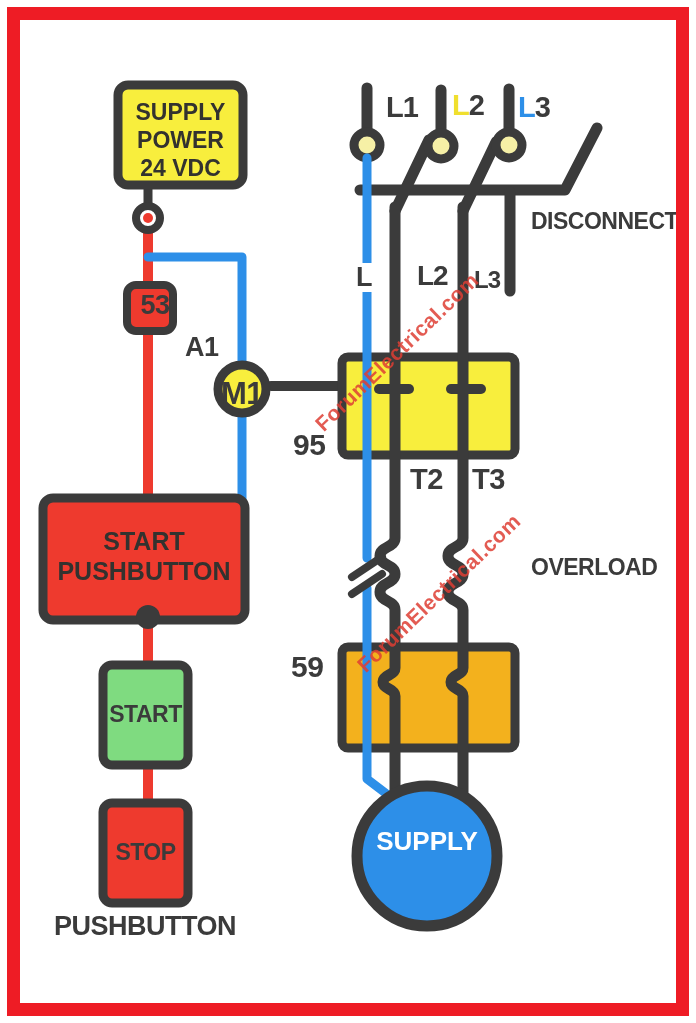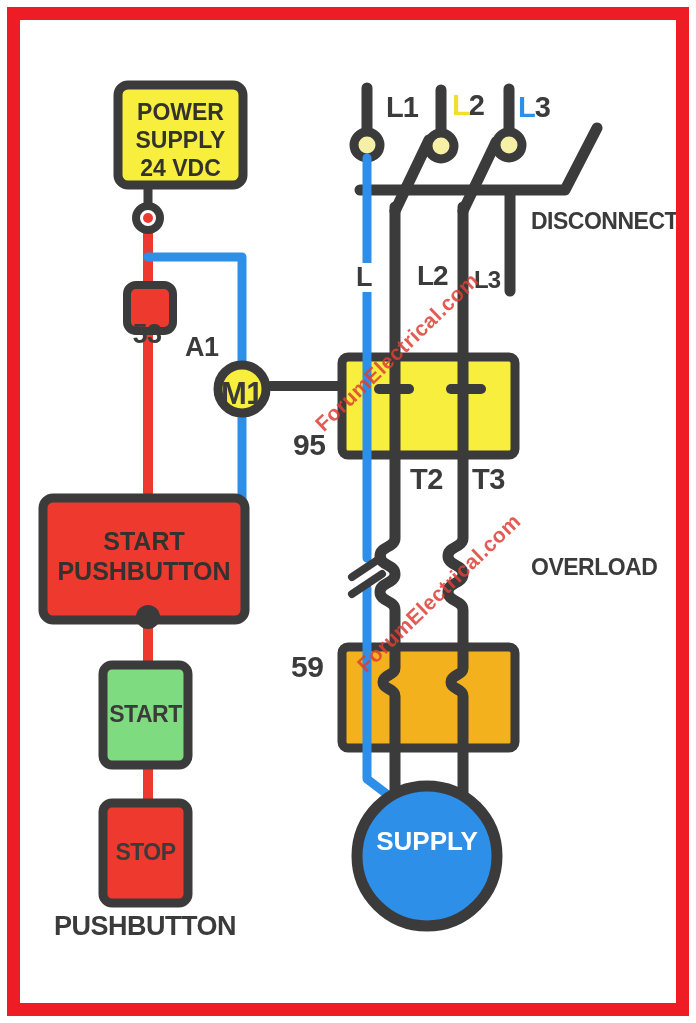--- a/index.html
+++ b/index.html
@@ -81,36 +81,36 @@
       <line x1="451" y1="389" x2="481" y2="389" stroke="#3b3b3b" stroke-width="10"></line>
 
       <line x1="352" y1="577" x2="382" y2="557" stroke="#3b3b3b" stroke-width="8"></line>
       <line x1="352" y1="594" x2="382" y2="574" stroke="#3b3b3b" stroke-width="8"></line>
 
       <circle cx="427" cy="856" r="70" fill="#2d8fe8" stroke="#3b3b3b" stroke-width="11"></circle>
     </g>
   </svg>
 
   <div class="box-text center" style="left:127px;top:98px;width:107px;font-size:23px;line-height:28px;position:absolute;">
+    <span style="display:block">SUPPLY</span>
     <span style="display:block">POWER</span>
-    <span style="display:block">SUPPLY</span>
     <span style="display:block">24 VDC</span>
   </div>
 
   <div class="lbl phase-lbl" style="left:386px;top:93px;"><span>L</span><span>1</span></div>
   <div class="lbl phase-lbl" style="left:452px;top:91px;"><span class="l-yellow">L</span><span>2</span></div>
   <div class="lbl phase-lbl" style="left:518px;top:93px;"><span class="l-blue">L</span><span>3</span></div>
 
   <div class="lbl side-lbl" style="left:531px;top:210px;">DISCONNECT</div>
 
   <div class="lbl white-bg" style="left:353px;top:263px;font-size:27px;">L</div>
   <div class="lbl" style="left:417px;top:262px;font-size:28px;letter-spacing:-1px;">L2</div>
   <div class="lbl" style="left:474px;top:268px;font-size:24px;letter-spacing:-1px;">L3</div>
 
-  <div class="lbl" style="left:124px;top:292px;width:46px;text-align:center;font-size:27px;margin-top:29px;">53</div>
+  <div class="lbl" style="left:132px;top:292px;width:46px;text-align:center;font-size:27px;">53</div>
   <div class="lbl" style="left:185px;top:334px;font-size:27px;">A1</div>
   <div class="lbl" style="left:214px;top:378px;width:56px;text-align:center;font-size:31px;">M1</div>
   <div class="lbl big-lbl" style="left:293px;top:430px;">95</div>
 
   <div class="lbl" style="left:410px;top:465px;font-size:29px;">T2</div>
   <div class="lbl" style="left:472px;top:465px;font-size:29px;">T3</div>
 
   <div class="lbl side-lbl" style="left:531px;top:556px;">OVERLOAD</div>
   <div class="lbl big-lbl" style="left:291px;top:652px;">59</div>
 

